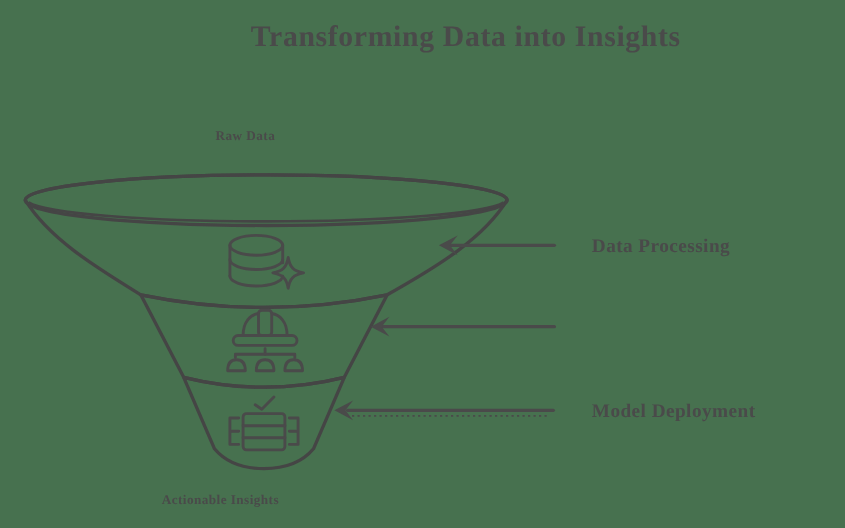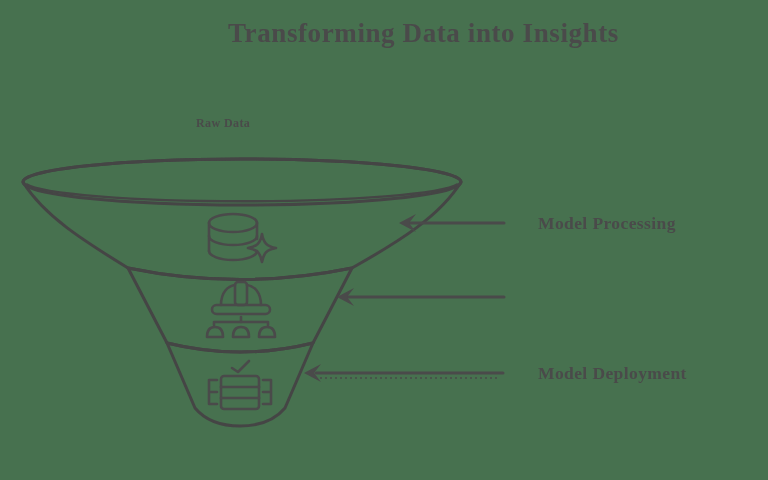--- a/index.html
+++ b/index.html
@@ -95,19 +95,20 @@
       <line class="arrowline" x1="316" y1="373" x2="503" y2="373"></line>
       <line class="dotline" x1="320" y1="378" x2="500" y2="378"></line>
       <polygon fill="#4A4A4A" points="304,373 321,364 314,373 321,382"></polygon>
     </g>
   </svg>
 
   <div class="txt title" style="left:228px; top:18px;">Transforming Data into Insights</div>
 
   <div class="txt lbl-sm" style="left:196px; top:116px;">Raw Data</div>
 
-  <div class="txt lbl" style="left:538px; top:213px;">Model Processing</div>
+  <div class="txt lbl" style="left:538px; top:213px;">Data Processing</div>
 
 
   <div class="txt lbl" style="left:538px; top:363px;">Model Deployment</div>
 
+  <div class="txt lbl-sm" style="left:147px; top:447px;">Actionable Insights</div>
 
 </div>
 
 </body></html>

